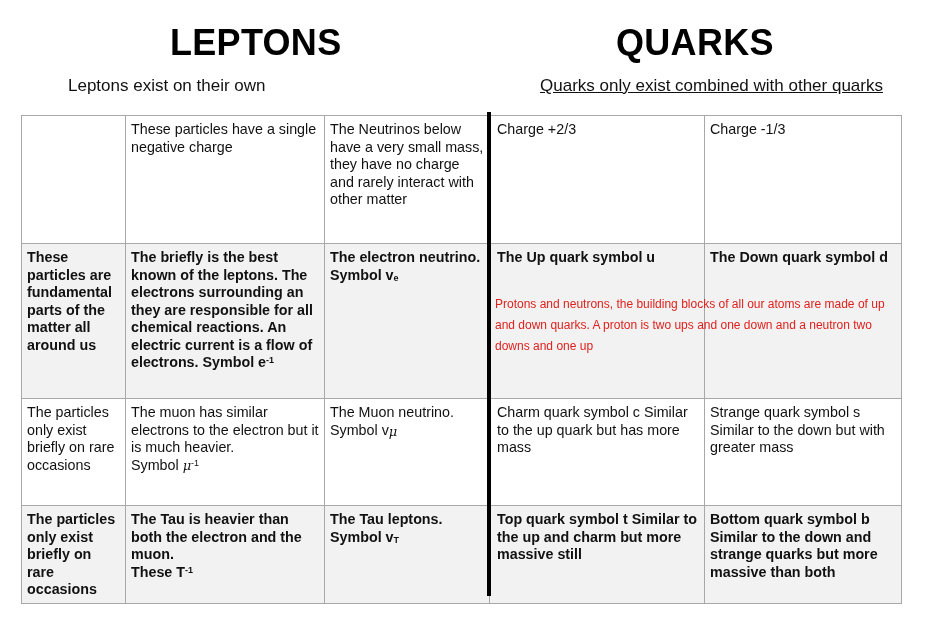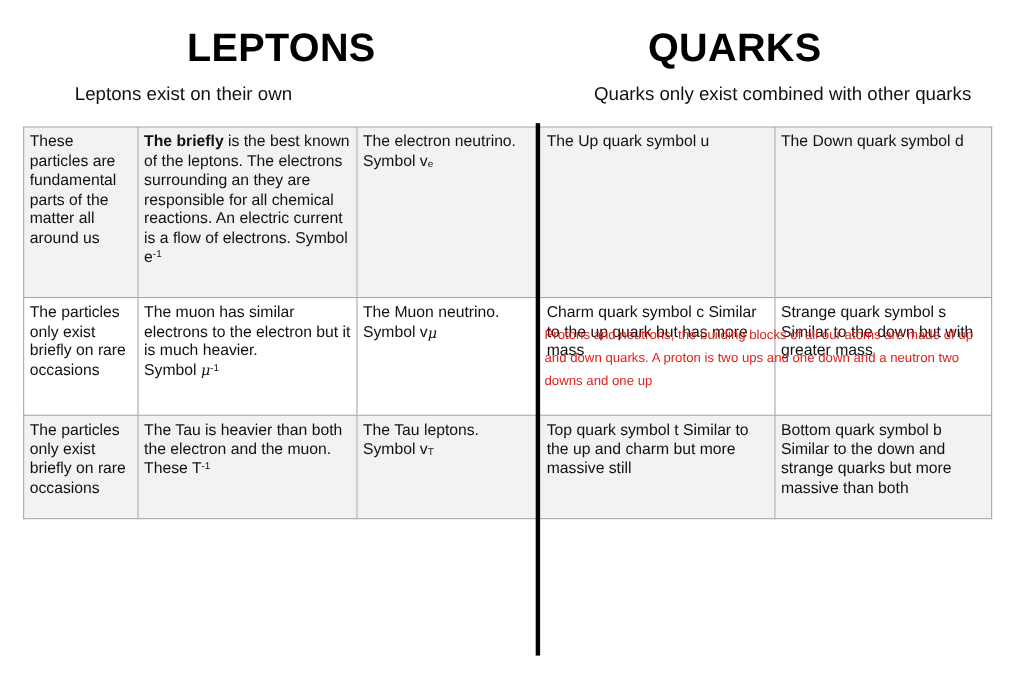--- a/index.html
+++ b/index.html
@@ -5,34 +5,34 @@
   html, body { margin: 0; padding: 0; }
   body {
     width: 936px; height: 624px; background: #ffffff; position: relative;
     font-family: "Liberation Sans", sans-serif; color: #111; overflow: hidden;
   }
   .title {
     position: absolute; top: 22px; font-weight: bold; font-size: 36px;
     letter-spacing: 0.3px; color: #000; text-align: center;
   }
   #title-leptons { left: 170px; }
-  #title-quarks { left: 589px; }
+  #title-quarks { left: 616px; }
   .subtitle { position: absolute; top: 76px; font-size: 17px; color: #111; margin-left: 41px; }
   #sub-leptons { left: 27px; }
-  #sub-quarks { left: 499px; }
+  #sub-quarks { left: 499px; text-decoration: underline; }
 
   table.grid {
     position: absolute; left: 21px; top: 115px;
     border-collapse: collapse; table-layout: fixed;
   }
   table.grid td {
     border: 1px solid #a8a8a8; vertical-align: top; padding: 5px 5px 4px 5px;
     font-size: 14.3px; line-height: 17.5px; color: #111; overflow: hidden;
   }
-  tr.shade td { background: #f2f2f2; }
+  tr.shade td { background: #f2f2f2; font-weight: bold; }
   td.q { font-size: 17px; line-height: 20.5px; padding-top: 5px; }
   td.qs { font-size: 14.3px; line-height: 17.5px; }
   sup, sub { font-size: 9px; line-height: 0; }
   sup { vertical-align: 4px; }
   sub { vertical-align: -1px; }
   .mu { font-style: italic; font-family: "DejaVu Serif", serif; font-size: 13px; }
 
   .red-note {
     position: absolute; left: 495px; top: 294px; width: 400px;
     color: #e0211d; font-size: 12px; line-height: 21px;
@@ -52,20 +52,27 @@
 
 <table class="grid">
   <colgroup>
     <col style="width:104px">
     <col style="width:199px">
     <col style="width:165px">
     <col style="width:215px">
     <col style="width:197px">
   </colgroup>
   <tbody>
+      <tr style="height:128px">
+    <td></td>
+    <td>These particles have a single negative charge</td>
+    <td>The Neutrinos below have a very small mass, they have no charge and rarely interact with other matter</td>
+    <td class="q" style="padding-left:7px">Charge +2/3</td>
+    <td class="q">Charge -1/3</td>
+  </tr>
   <tr class="shade" style="height:155px">
     <td>These particles are fundamental parts of the matter all around us</td>
     <td><b>The briefly</b><span> is the best known of the leptons. The electrons surrounding an they are responsible for all chemical reactions. An electric current is a flow of electrons. Symbol e</span><sup>-1</sup></td>
     <td><span>The electron neutrino.</span><br><span>Symbol v</span><sub>e</sub></td>
     <td class="q" style="padding-left:7px">The Up quark symbol u</td>
     <td class="q">The Down quark symbol d</td>
   </tr>
   <tr style="height:107px">
     <td>The particles only exist briefly on rare occasions</td>
     <td><span>The muon has similar electrons to the electron but it is much heavier.</span><br><span>Symbol </span><span class="mu">μ</span><sup>-1</sup></td>

